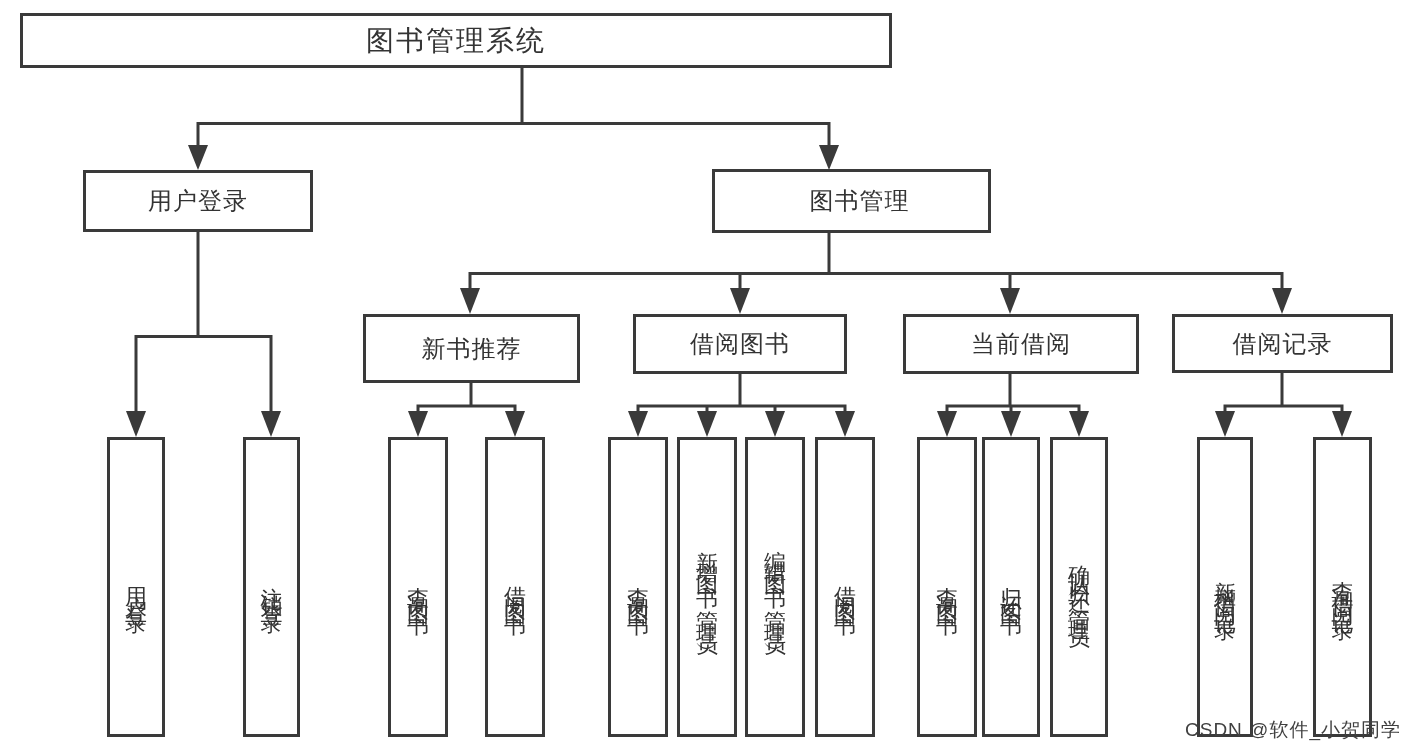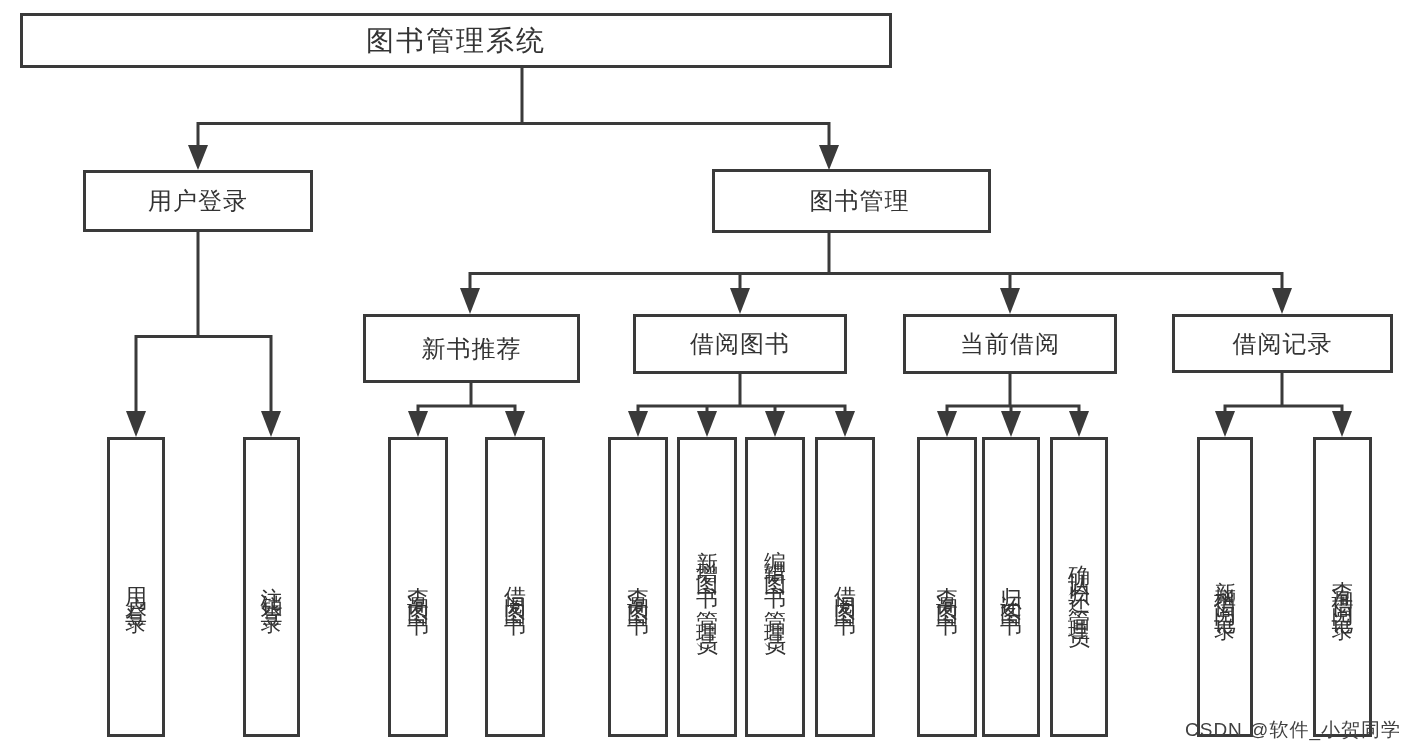--- a/index.html
+++ b/index.html
@@ -77,21 +77,21 @@
   <div class="box hbox" style="left:712px;top:169px;width:279px;height:64px;padding-left:16px;">
     <span>图书管理</span>
   </div>
 
   <div class="box hbox" style="left:363px;top:314px;width:217px;height:69px;">
     <span>新书推荐</span>
   </div>
   <div class="box hbox" style="left:633px;top:314px;width:214px;height:60px;">
     <span>借阅图书</span>
   </div>
-  <div class="box hbox" style="left:903px;top:314px;width:214px;height:60px;">
+  <div class="box hbox" style="left:903px;top:314px;width:236px;height:60px;">
     <span>当前借阅</span>
   </div>
   <div class="box hbox" style="left:1172px;top:314px;width:221px;height:59px;">
     <span>借阅记录</span>
   </div>
 
   <div class="box vbox" style="left:107px;top:437px;width:58px;height:300px;">
     <span class="vs4">用户登录</span>
   </div>
   <div class="box vbox" style="left:243px;top:437px;width:57px;height:300px;">

